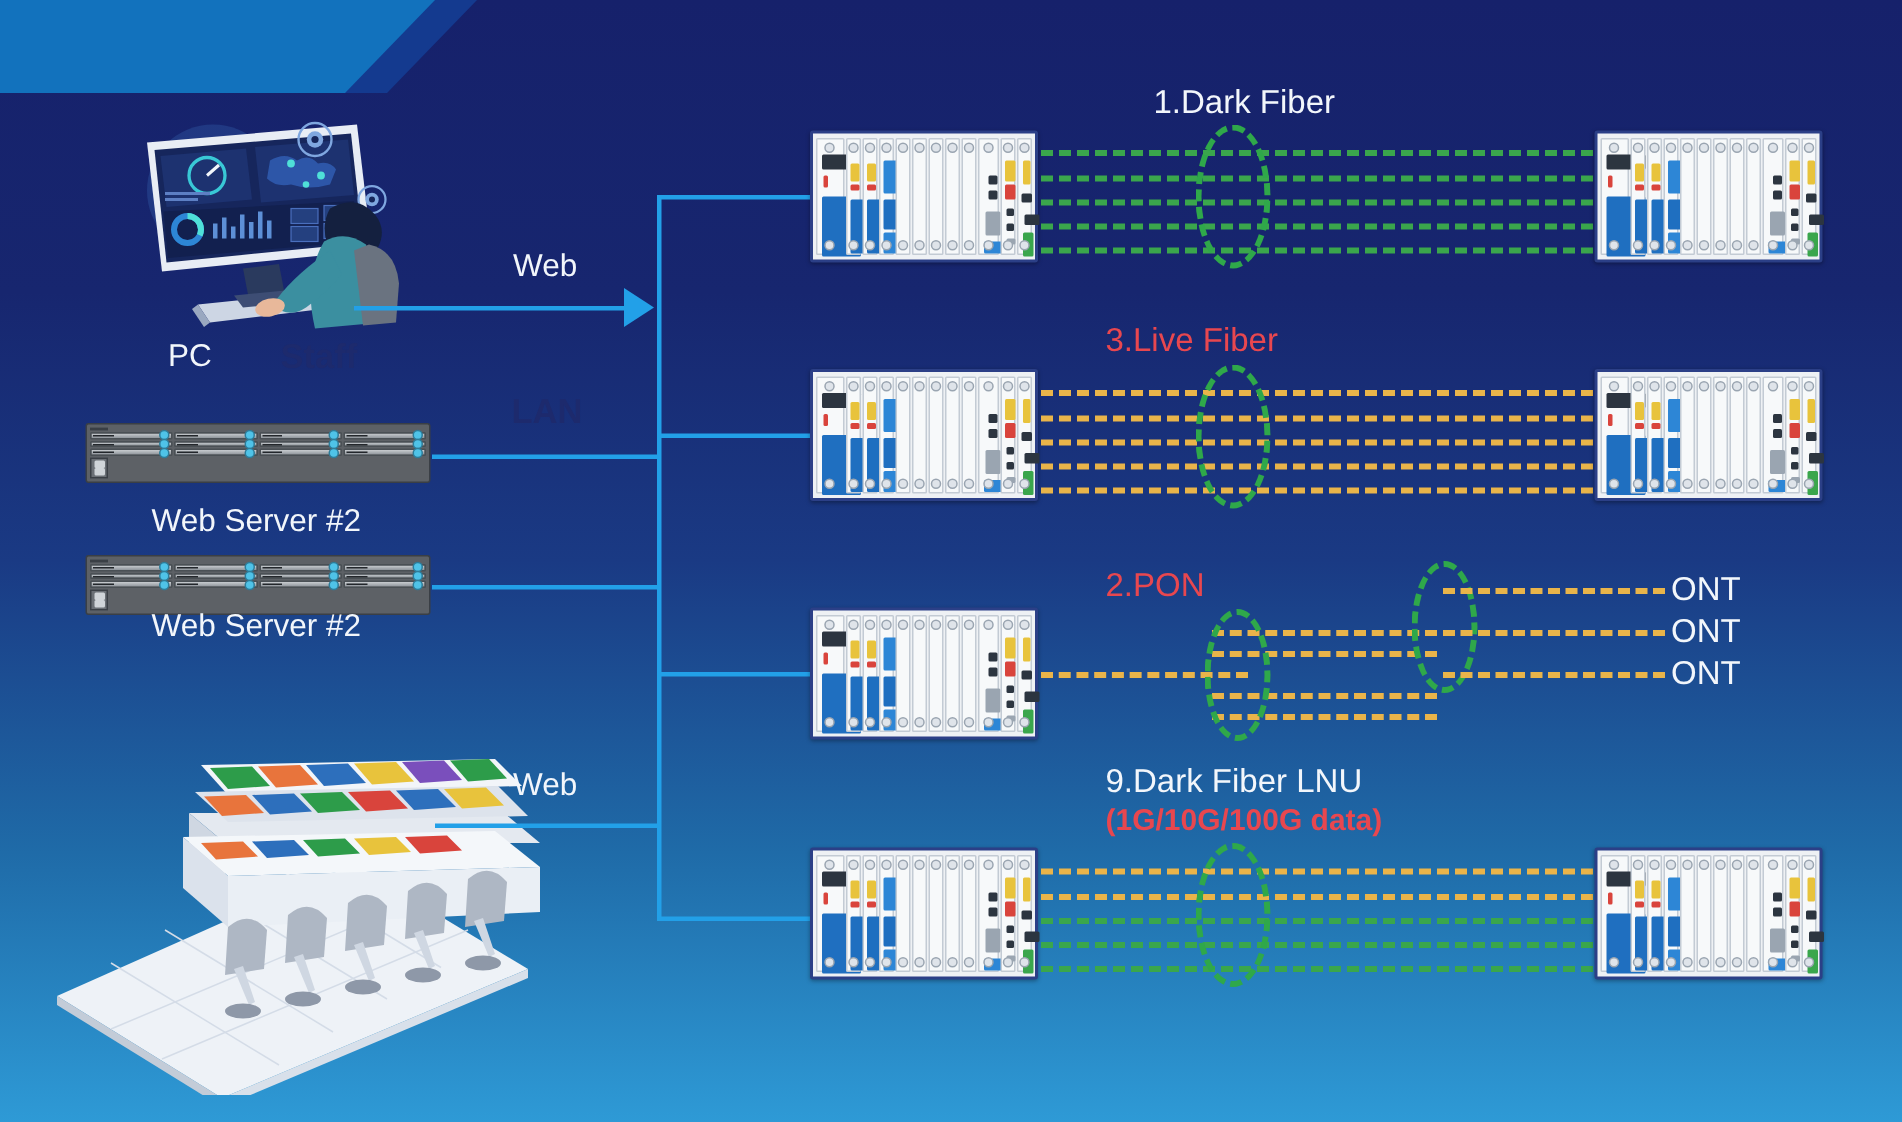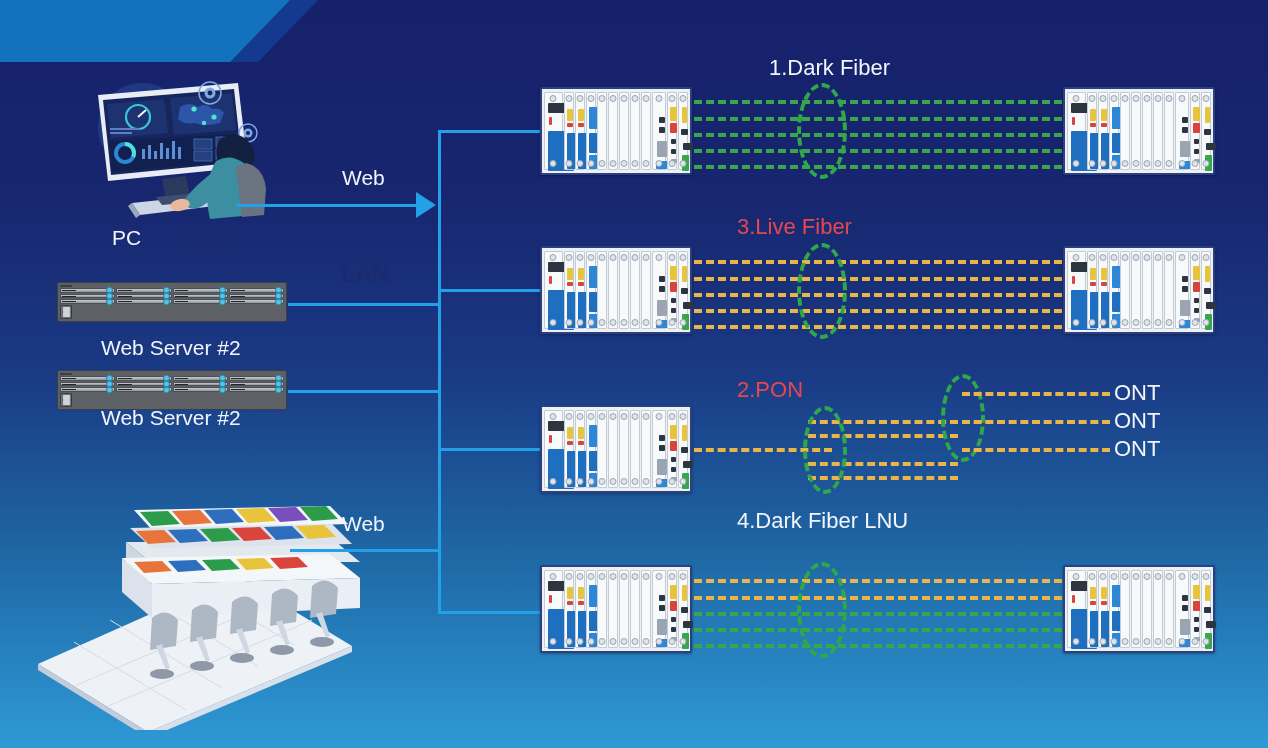--- a/index.html
+++ b/index.html
@@ -683,21 +683,22 @@
   <div class="ellipse" style="left:941px; top:374px; width:44px; height:88px;"></div>
 
   <div class="fib orange" style="left:962px; top:392px; width:148px;"></div>
   <div class="fib orange" style="left:962px; top:420px; width:148px;"></div>
   <div class="fib orange" style="left:962px; top:448px; width:148px;"></div>
 
   <div class="lbl white" style="left:1114px; top:380px; font-size:22px;">ONT</div>
   <div class="lbl white" style="left:1114px; top:408px; font-size:22px;">ONT</div>
   <div class="lbl white" style="left:1114px; top:436px; font-size:22px;">ONT</div>
 
-  <div class="lbl white" style="left:737px; top:508px; font-size:22px;">4.Dark Fiber LNU</div>
+  <div class="lbl white" style="left:737px; top:508px; font-size:22px;">9.Dark Fiber LNU</div>
+  <div class="lbl red" style="left:737px; top:536px; font-size:20px; font-weight:bold;">(1G/10G/100G data)</div>
 
   <div class="rack" style="left:540px; top:565px; width:152px; height:88px;">
     <div class="slot" style="flex:2.1">
         <span class="blk dk" style="left:3px;top:10px;width:26px;height:10px;"></span>
         <span class="blk rd" style="left:4px;top:24px;width:3px;height:8px;"></span>
         <span class="blk bl" style="left:3px;top:38px;width:26px;height:40px;"></span>
       </div>
     <div class="slot">
         <span class="blk yl" style="left:2px;top:16px;width:6px;height:12px;"></span>
         <span class="blk rd" style="left:2px;top:30px;width:6px;height:4px;"></span>

